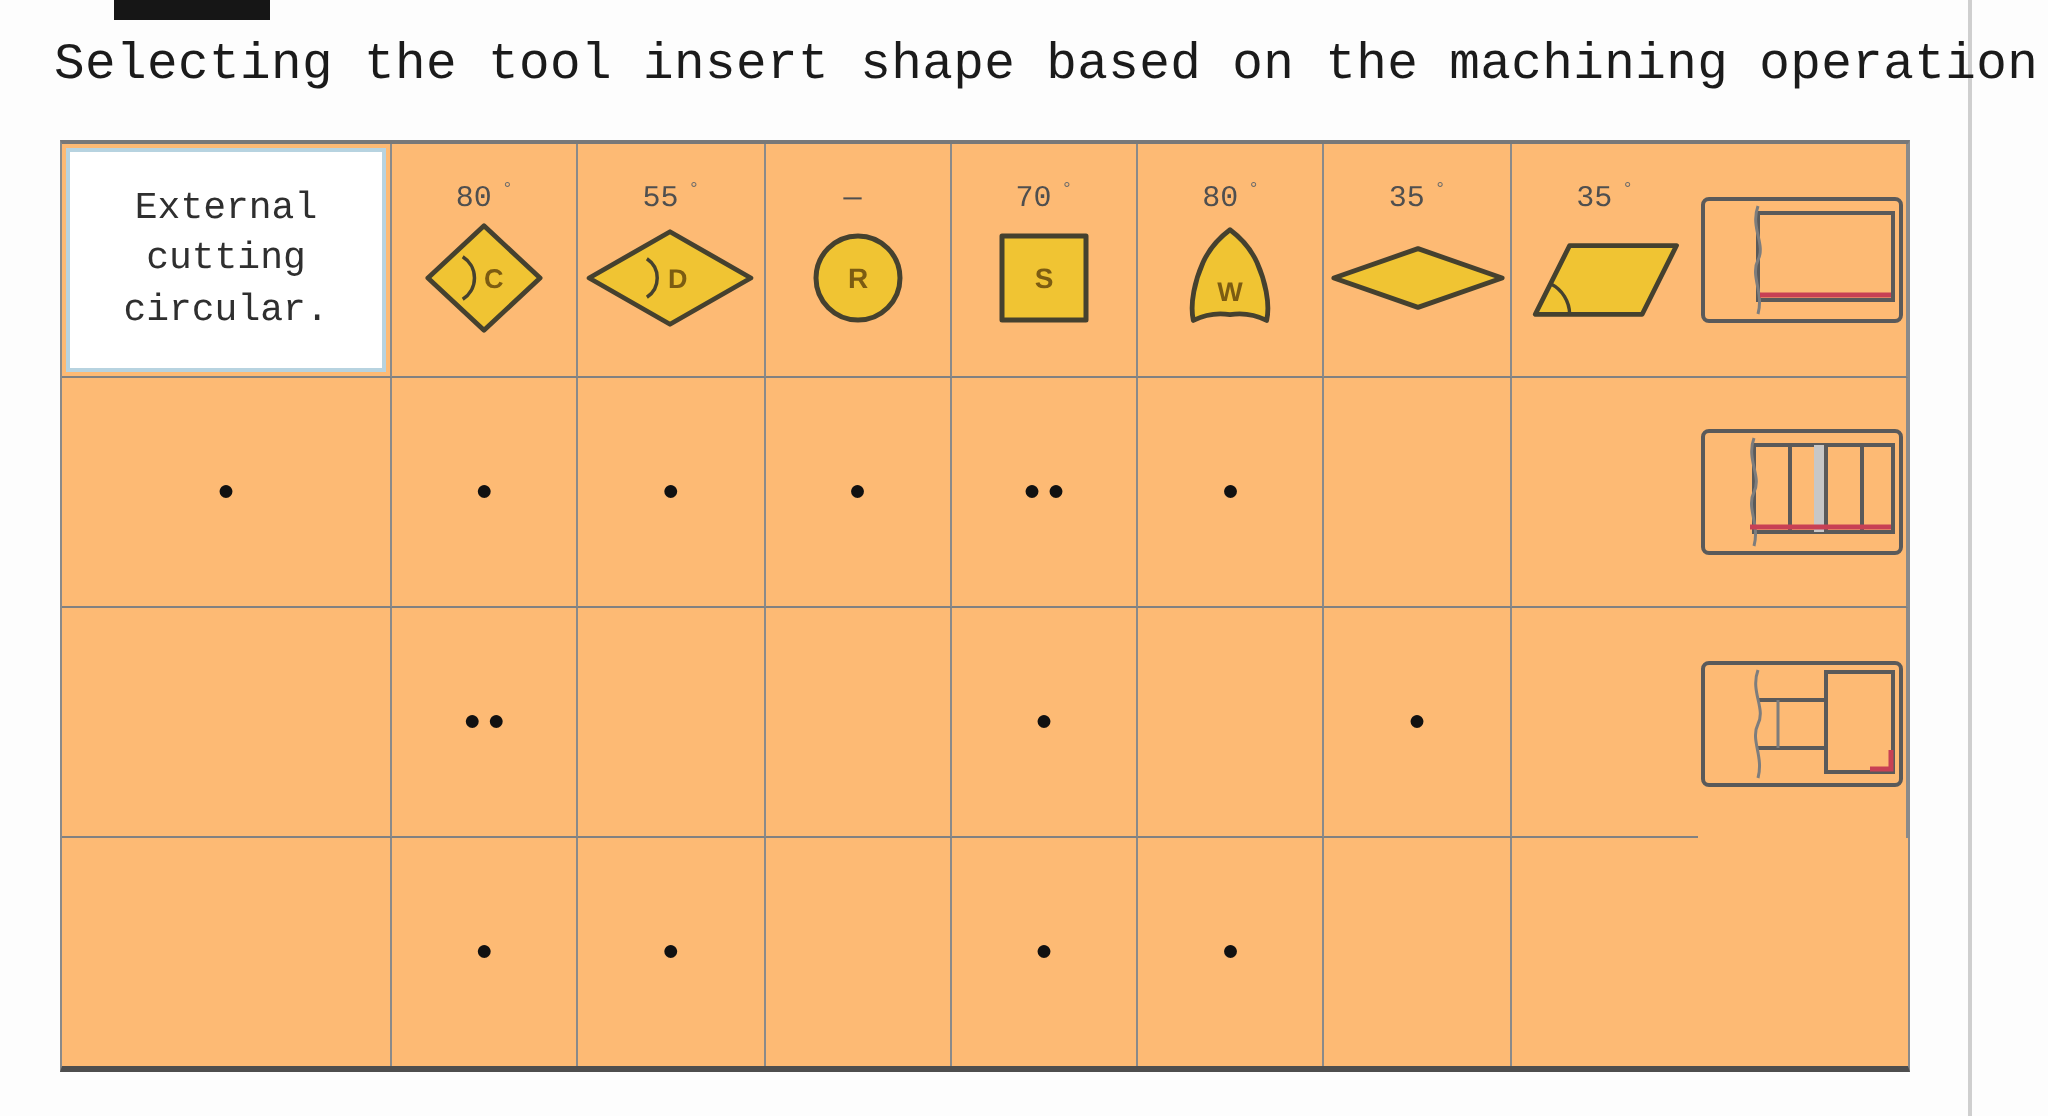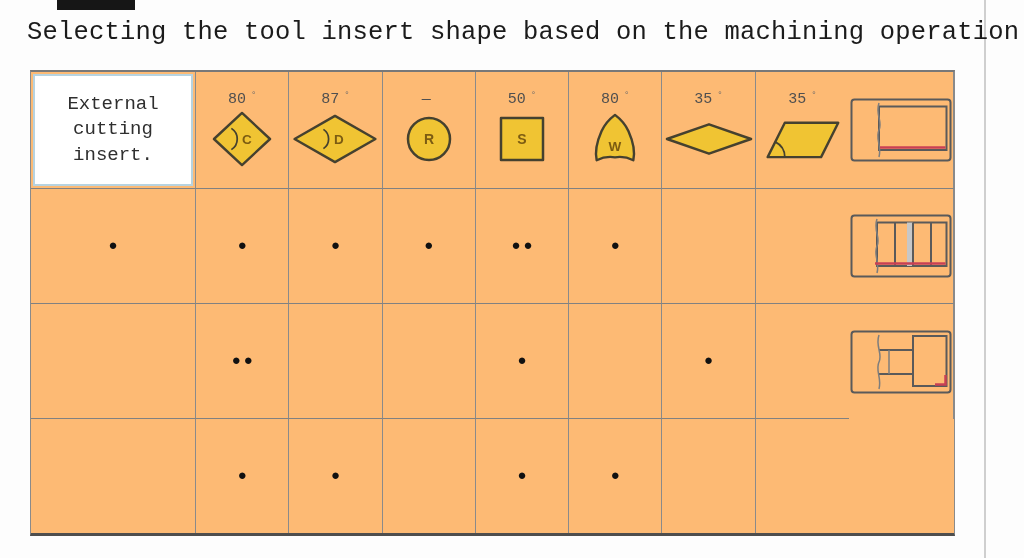--- a/index.html
+++ b/index.html
@@ -53,58 +53,58 @@
 <div class="page-edge"></div>
 
 <div class="page-title">Selecting the tool insert shape based on the machining operation.</div>
 
 <div class="tbl">
 
   <div class="cell hcell corner">
     <div class="corner-box">
       <span>External</span>
       <span>cutting</span>
-      <span>insert.</span>
+      <span>circular.</span>
     </div>
   </div>
 
   <div class="cell hcell">
     <div class="angle-label"><span>80</span><span class="deg">°</span></div>
     <div class="shape-wrap">
       <svg width="62" height="58" viewBox="0 0 64 60">
         <polygon class="insf" points="32,3 61,30 32,57 3,30"></polygon>
         <path class="arc" d="M21,19 A13,13 0 0 1 21,41"></path>
         <text class="inst" x="37" y="35">C</text>
       </svg>
     </div>
   </div>
 
   <div class="cell hcell">
-    <div class="angle-label"><span>87</span><span class="deg">°</span></div>
+    <div class="angle-label"><span>55</span><span class="deg">°</span></div>
     <div class="shape-wrap">
       <svg width="88" height="52" viewBox="0 0 90 54">
         <polygon class="insf" points="45,3 87,27 45,51 3,27"></polygon>
         <path class="arc" d="M33,17 A12,12 0 0 1 33,37"></path>
         <text class="inst" x="49" y="32">D</text>
       </svg>
     </div>
   </div>
 
   <div class="cell hcell">
     <div class="angle-label"><span>—</span><span class="deg"></span></div>
     <div class="shape-wrap">
       <svg width="50" height="50" viewBox="0 0 50 50">
         <circle class="insf" cx="25" cy="25" r="21"></circle>
         <text class="inst" x="25" y="30">R</text>
       </svg>
     </div>
   </div>
 
   <div class="cell hcell">
-    <div class="angle-label"><span>50</span><span class="deg">°</span></div>
+    <div class="angle-label"><span>70</span><span class="deg">°</span></div>
     <div class="shape-wrap">
       <svg width="50" height="50" viewBox="0 0 50 50">
         <rect class="insf" x="4" y="4" width="42" height="42"></rect>
         <text class="inst" x="25" y="30">S</text>
       </svg>
     </div>
   </div>
 
 
   <div class="cell hcell">

